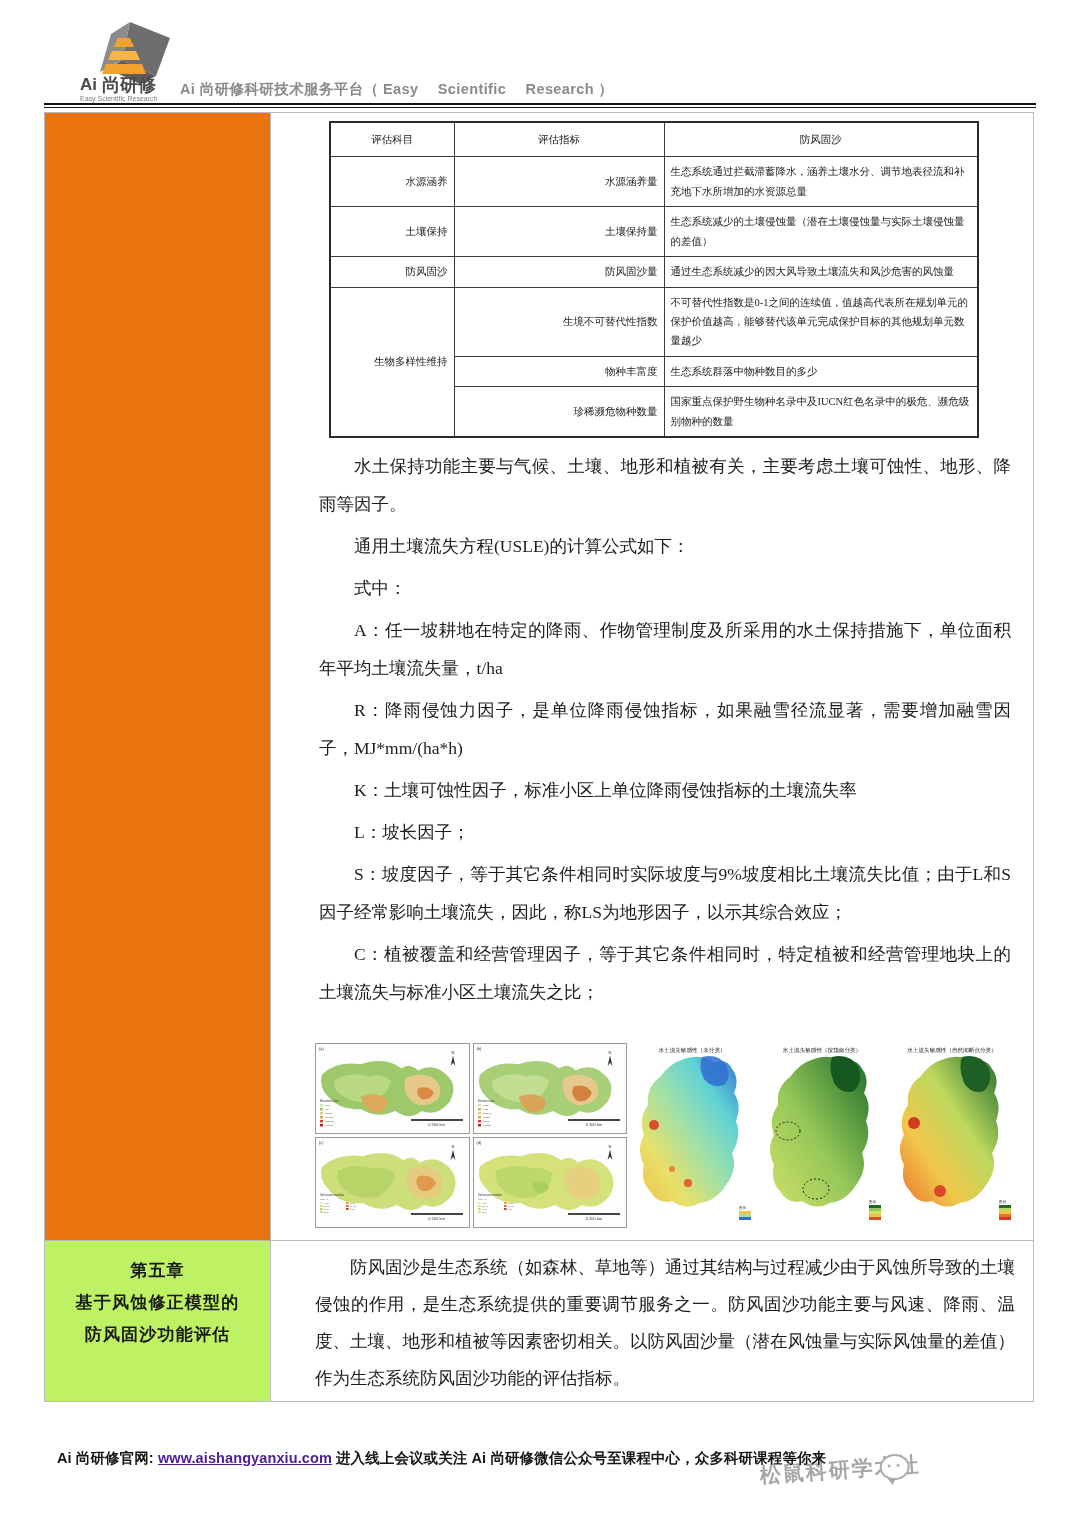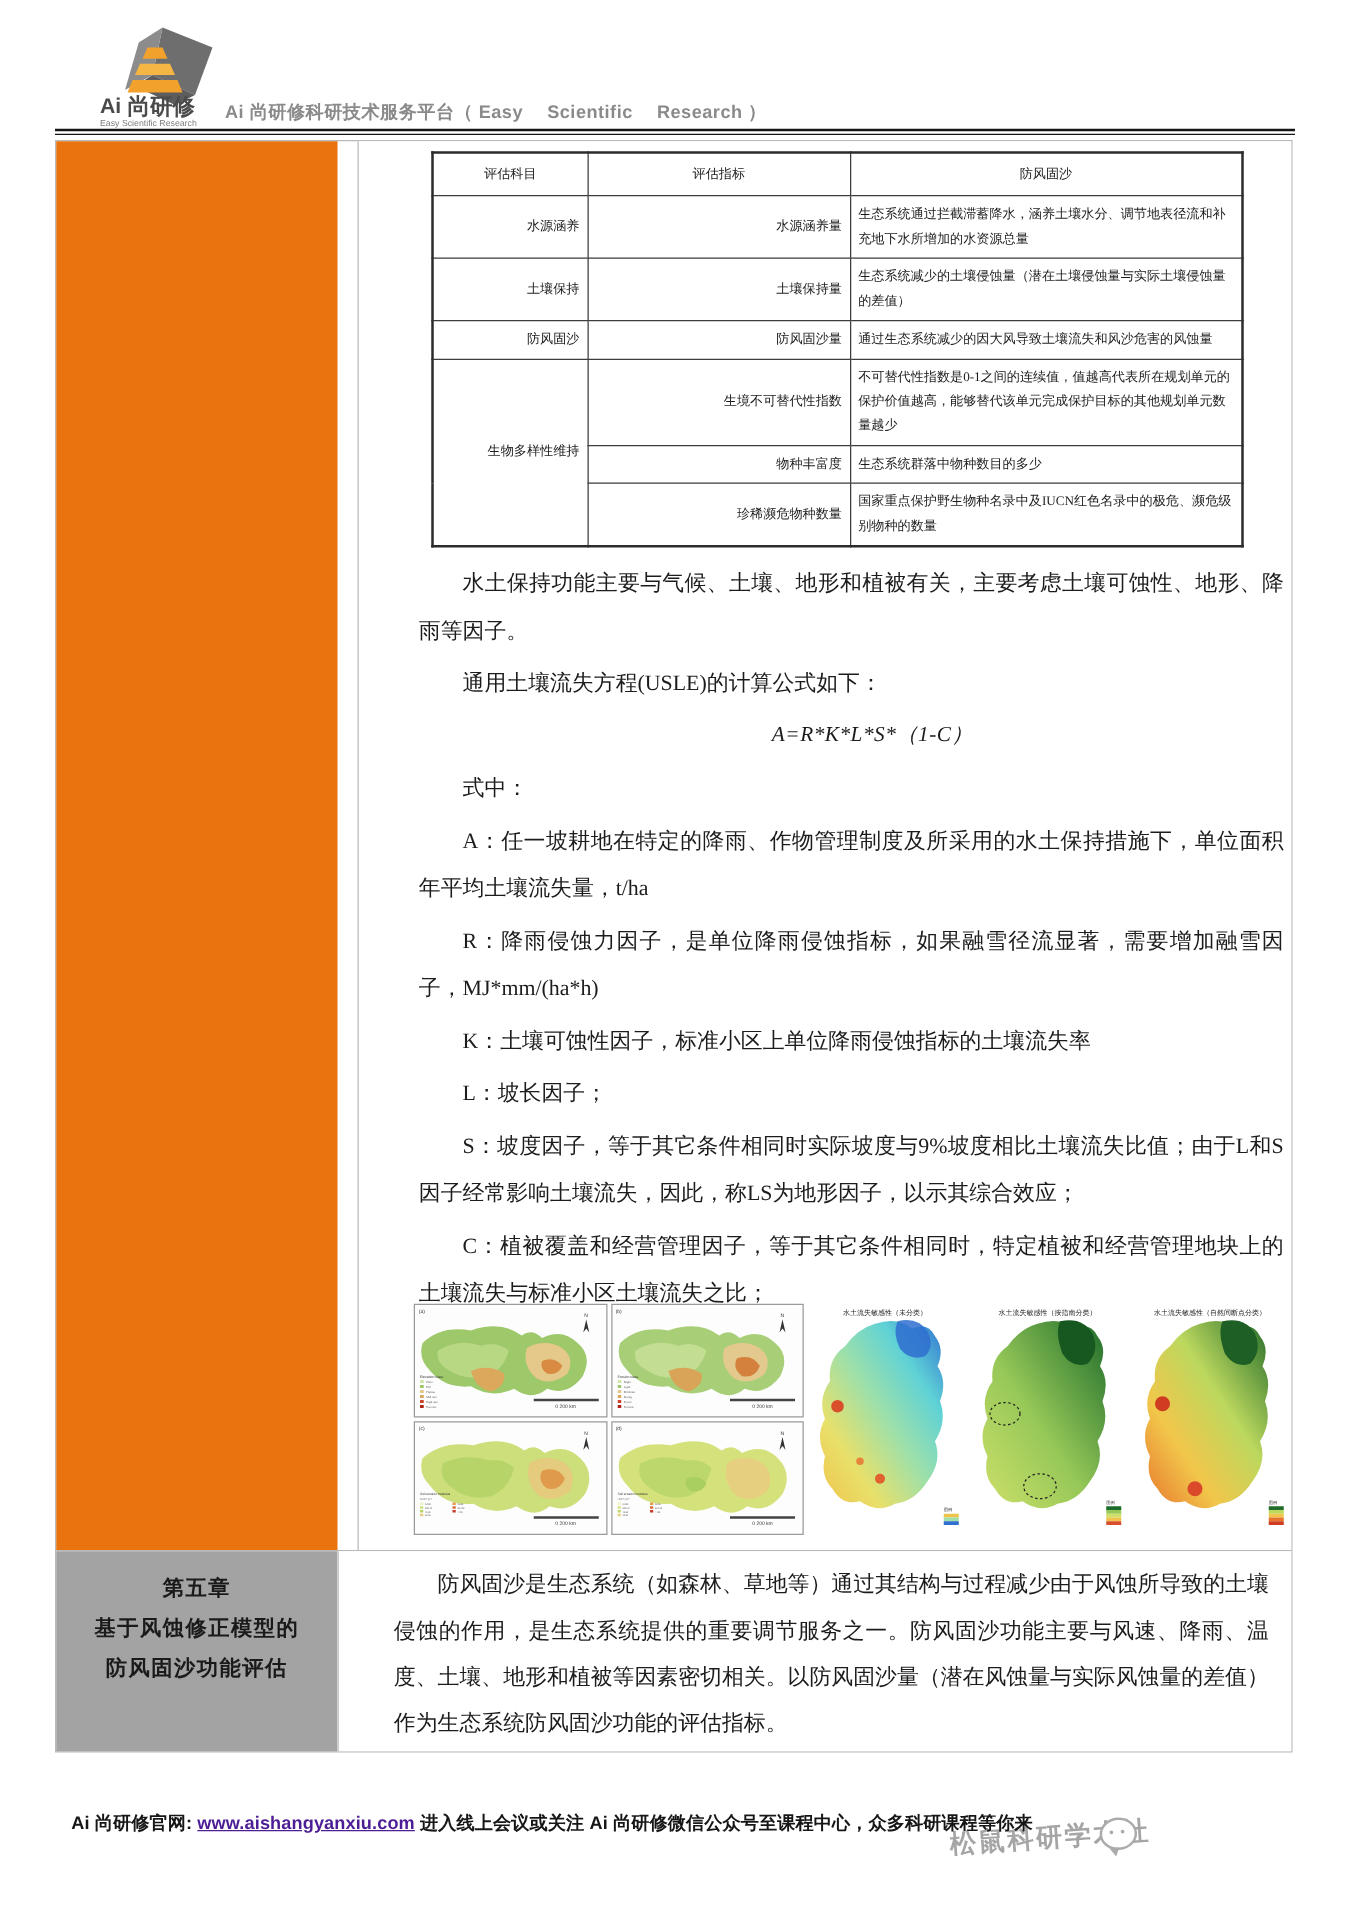--- a/index.html
+++ b/index.html
@@ -59,30 +59,29 @@
     box-sizing: border-box;
     display: flex;
     flex-direction: column;
   }
   .row {
     display: flex;
     box-sizing: border-box;
   }
   .row-top {
     height: 1127px;
-    gap: 16px;
   }
   .row-bottom {
     height: 161px;
     border-top: 1px solid #b9b9b9;
   }
   .cell-left {
     width: 225px;
     flex: 0 0 225px;
-    background: #a3a3a3;
+    background: #bef264;
     box-sizing: border-box;
     position: relative;
   }
   .cell-left.blank { background: #E8730F; }
   .cell-right {
     flex: 1 1 auto;
     background: #ffffff;
     box-sizing: border-box;
     position: relative;
     border-left: 1px solid #b9b9b9;
@@ -400,21 +399,20 @@
               <td class="c-center">珍稀濒危物种数量</td>
               <td class="c-left">国家重点保护野生物种名录中及IUCN红色名录中的极危、濒危级别物种的数量</td>
             </tr>
           </tbody>
         </table>
       </div>
 
       <div class="body-text">
         <p>水土保持功能主要与气候、土壤、地形和植被有关，主要考虑土壤可蚀性、地形、降雨等因子。</p>
         <p>通用土壤流失方程(USLE)的计算公式如下：</p>
-        <p class="formula">A=R*K*L*S*（1-C）</p>
         <p>式中：</p>
         <p>A：任一坡耕地在特定的降雨、作物管理制度及所采用的水土保持措施下，单位面积年平均土壤流失量，t/ha</p>
         <p>R：降雨侵蚀力因子，是单位降雨侵蚀指标，如果融雪径流显著，需要增加融雪因子，MJ*mm/(ha*h)</p>
         <p>K：土壤可蚀性因子，标准小区上单位降雨侵蚀指标的土壤流失率</p>
         <p>L：坡长因子；</p>
         <p>S：坡度因子，等于其它条件相同时实际坡度与9%坡度相比土壤流失比值；由于L和S因子经常影响土壤流失，因此，称LS为地形因子，以示其综合效应；</p>
         <p>C：植被覆盖和经营管理因子，等于其它条件相同时，特定植被和经营管理地块上的土壤流失与标准小区土壤流失之比；</p>
       </div>
 
       <div class="figure-strip">

